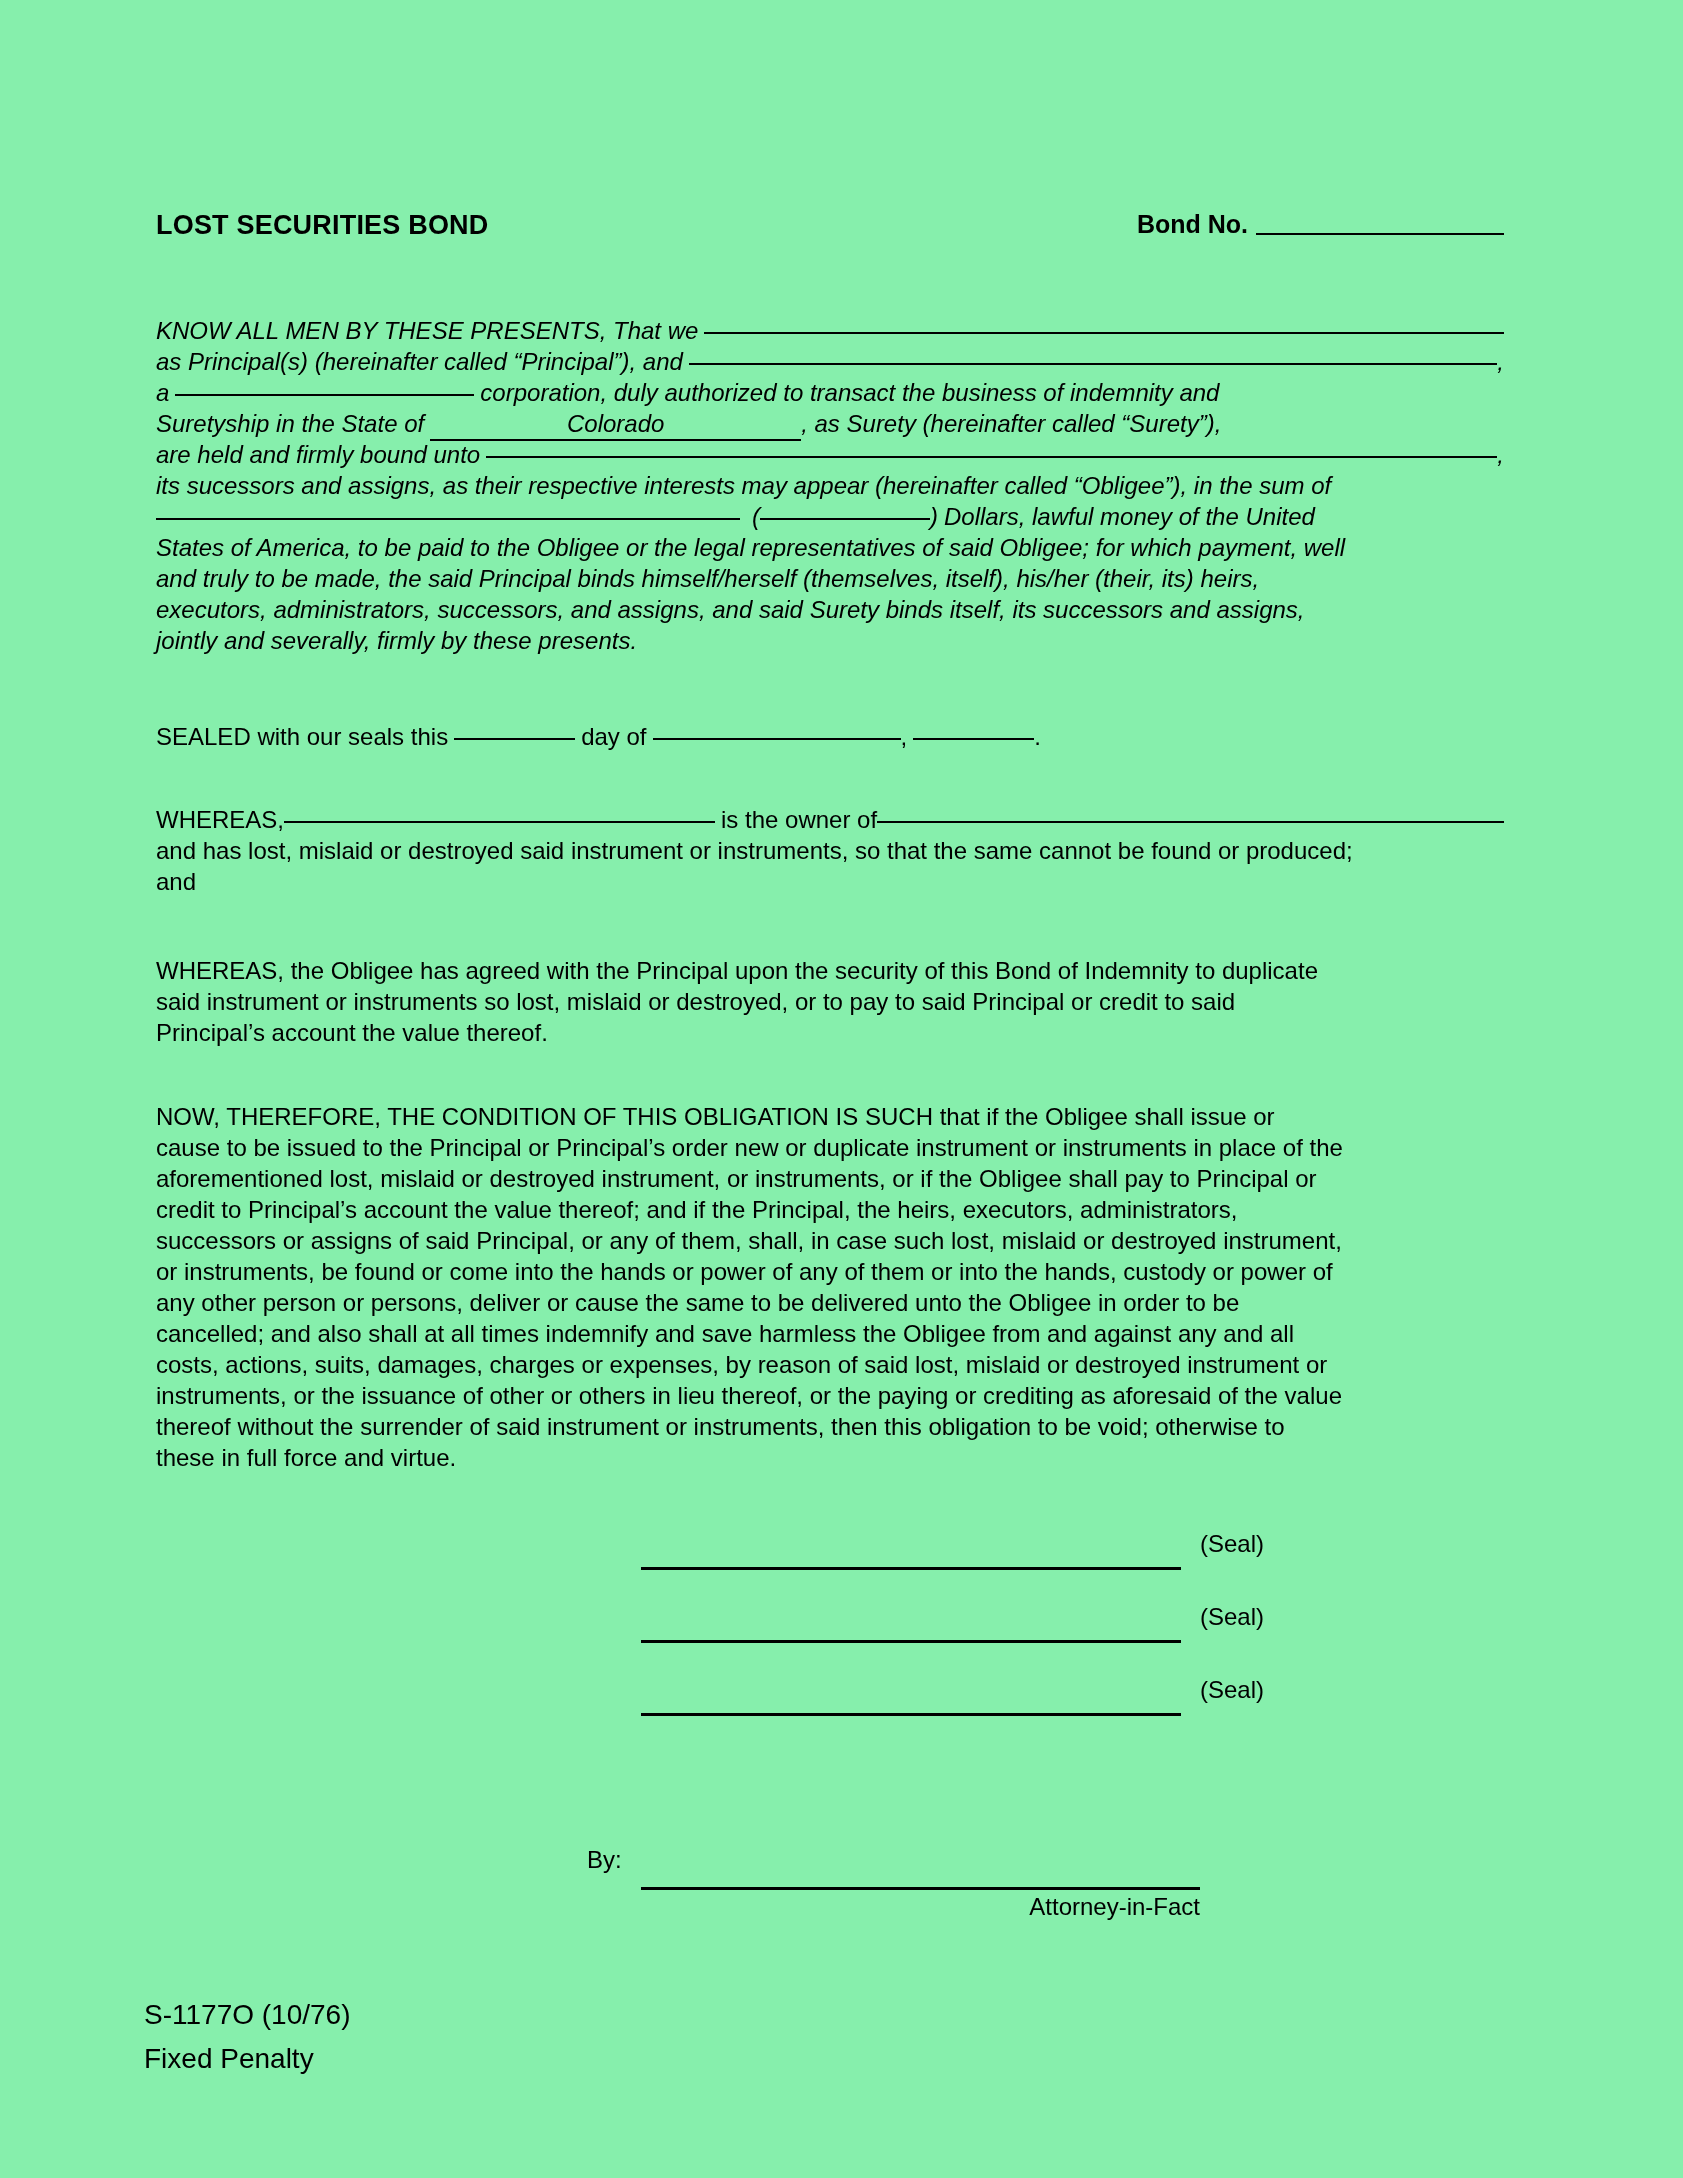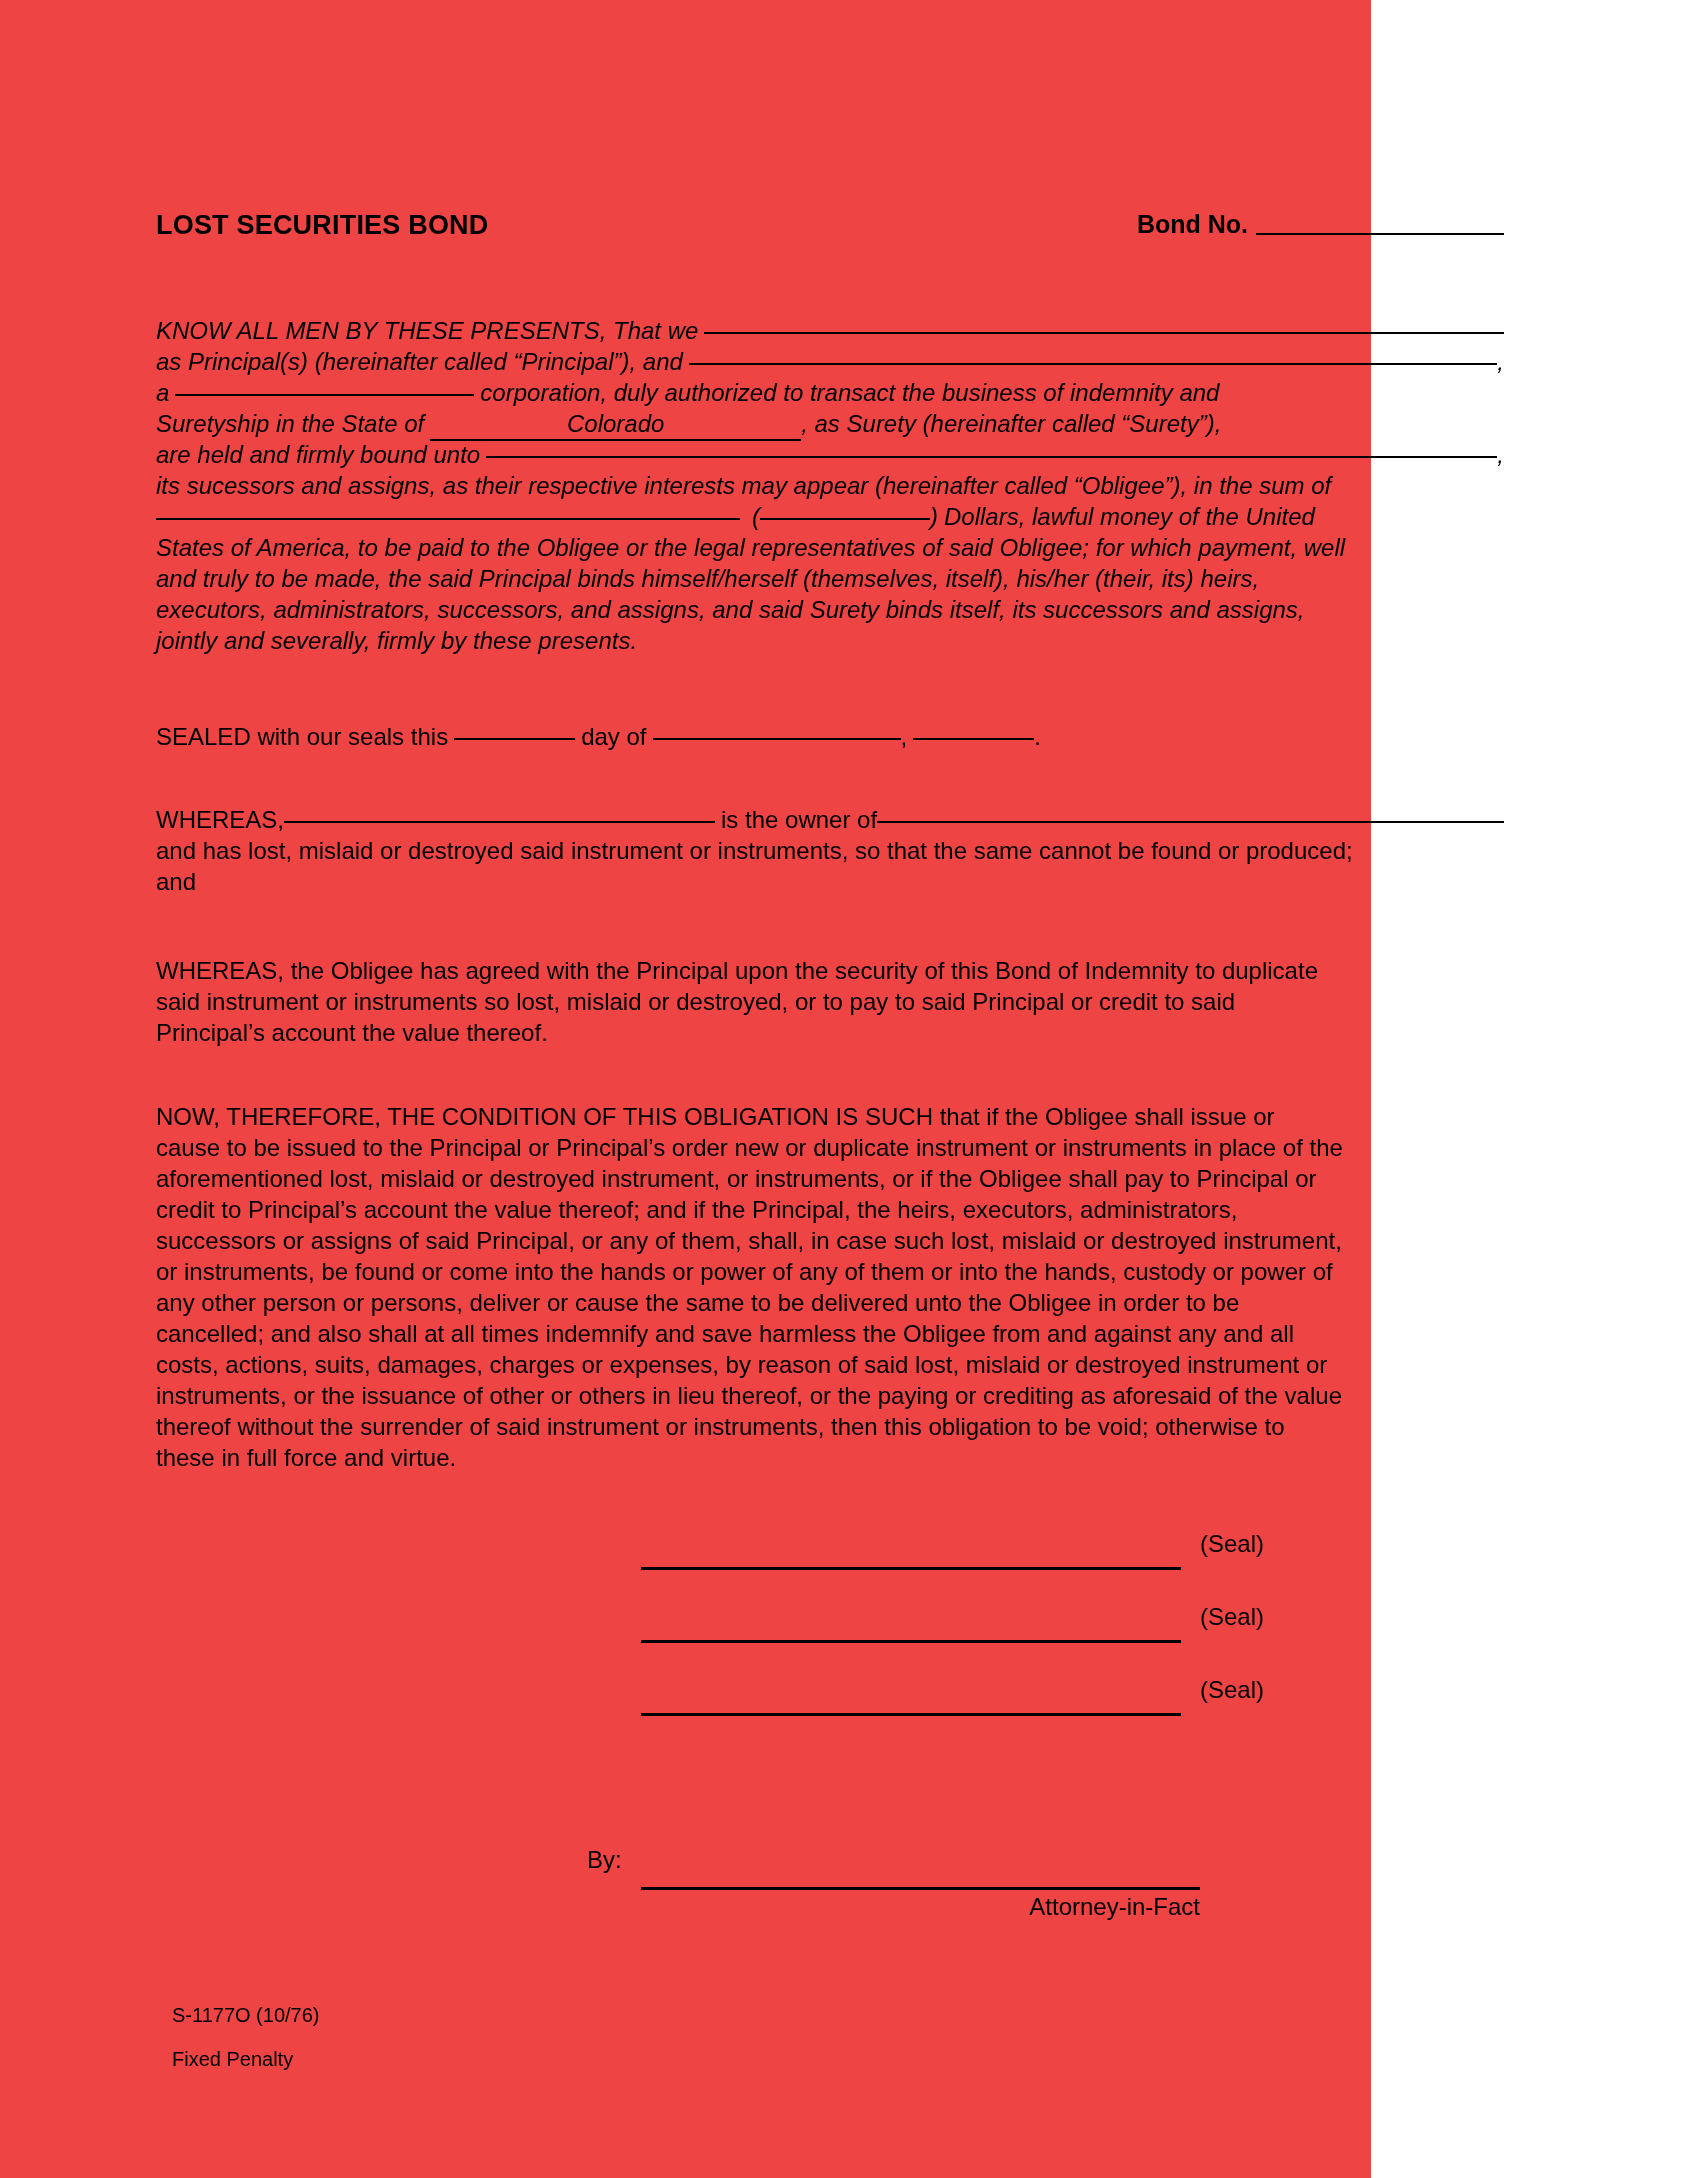--- a/index.html
+++ b/index.html
@@ -10,23 +10,23 @@
   body {
     width: 1683px;
     height: 2178px;
     font-family: "Liberation Sans", sans-serif;
     color: #000000;
     -webkit-font-smoothing: antialiased;
   }
 
   .page {
     position: relative;
-    width: 1371px;
+    width: 1683px;
     height: 2178px;
-    background: #ef4444;
+    background: #86efac;
     box-sizing: border-box;
   }
 
   
   .doc-header {
     position: absolute;
     left: 156px;
     top: 210px;
     width: 1348px;
     height: 40px;
@@ -148,23 +148,23 @@
     left: 485px;
     top: 57px;
     width: 559px;
     text-align: right;
     font-size: 24px;
   }
 
   
   .footer {
     position: absolute;
-    left: 172px;
+    left: 144px;
     top: 1993px;
-    font-size: 20px;
+    font-size: 28px;
     line-height: 44px;
   }
   .footer div { white-space: nowrap; }
 </style>
 </head>
 <body>
 
 <div class="page">
 
   <div class="doc-header">

